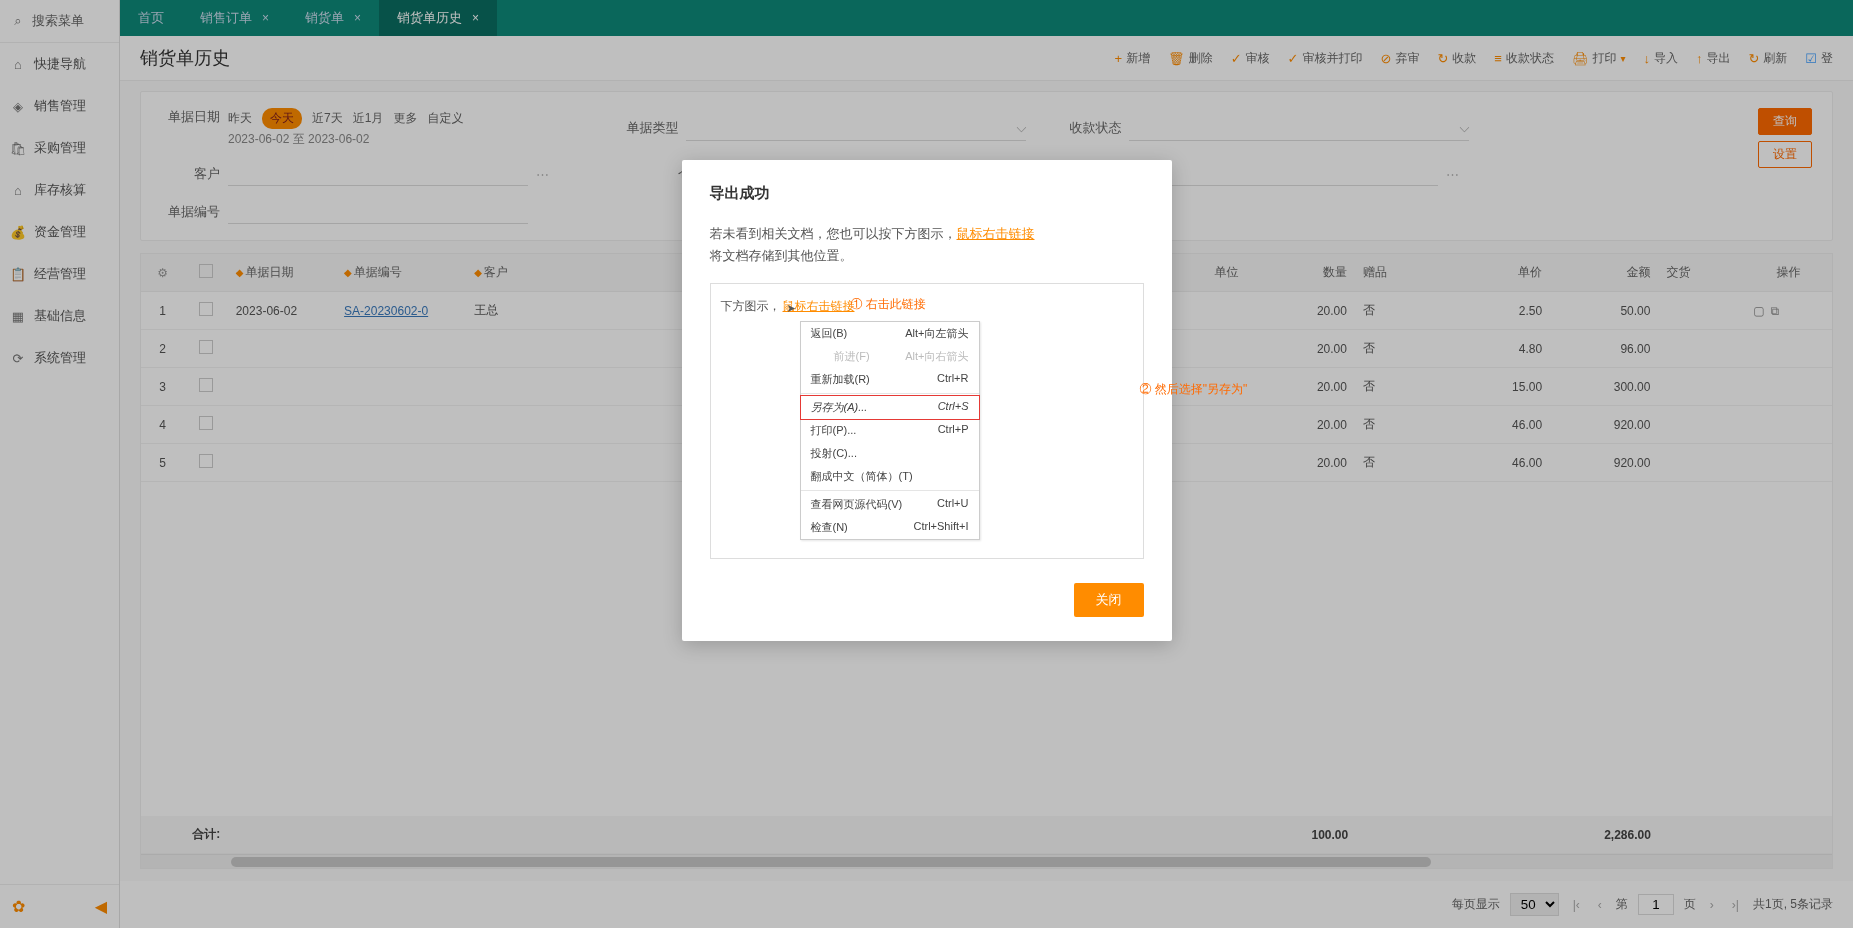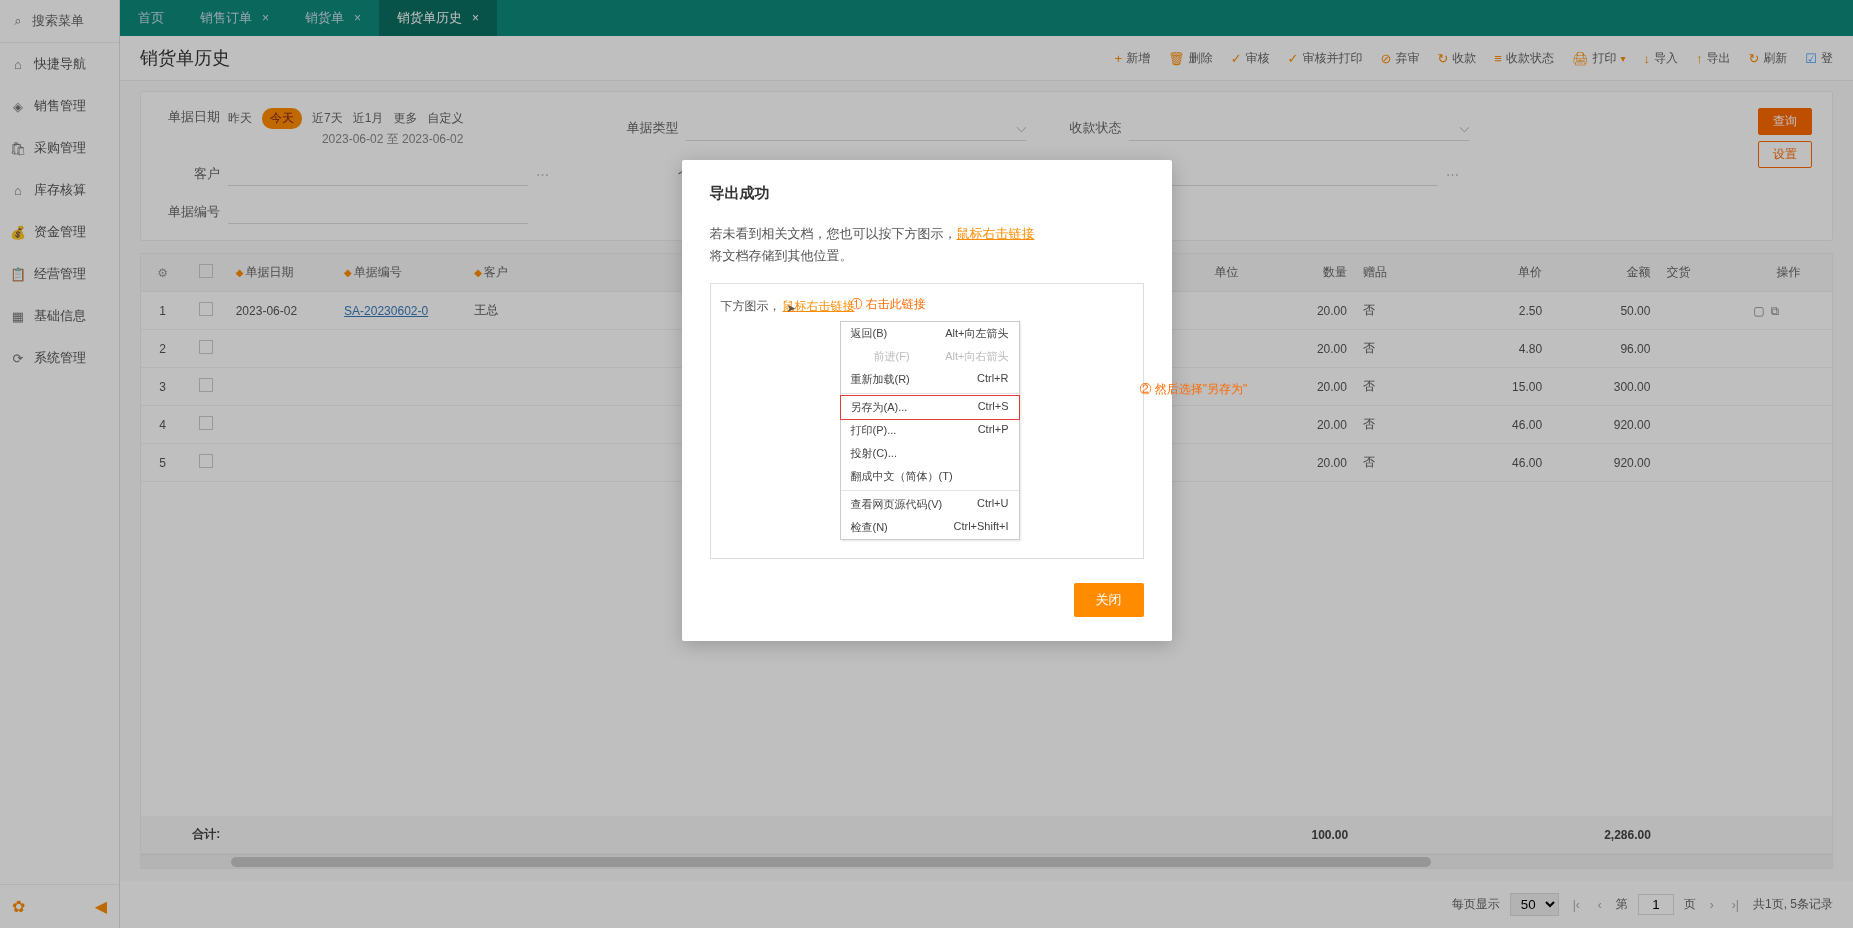--- a/index.html
+++ b/index.html
@@ -33,21 +33,21 @@
     .toolbar-action.blue .act-icon { color: #409eff; }
     
     
     .filter-panel { background: #fff; margin: 10px 20px 0 20px; padding: 16px 24px; border: 1px solid #eee; border-radius: 2px; }
     .filter-row { display: flex; align-items: center; gap: 40px; margin-bottom: 14px; position: relative; }
     .filter-group { display: flex; align-items: center; gap: 8px; }
     .filter-label { color: #666; width: 55px; text-align: right; }
     .date-options { display: flex; align-items: center; gap: 10px; flex-wrap: wrap; }
     .date-opt { color: #666; cursor: pointer; font-size: 12px; }
     .date-opt.active { background: #ff8c00; color: #7f1d1d; padding: 2px 8px; border-radius: 10px; }
-    .date-range { color: #888; font-size: 12px; margin-top: 2px; text-align: right; }
+    .date-range { color: #888; font-size: 12px; margin-top: 2px; }
     .filter-input { border-bottom: 1px solid #ddd; min-width: 300px; height: 24px; background: transparent; border-top: none; border-left: none; border-right: none; outline: none; }
     .filter-dots { color: #aaa; cursor: pointer; letter-spacing: 2px; }
     .select-caret { color: #aaa; margin-left: auto; }
     .right-buttons { position: absolute; right: -4px; top: 0; display: flex; flex-direction: column; gap: 6px; }
     .btn { padding: 4px 14px; border-radius: 2px; cursor: pointer; font-size: 12px; border: 1px solid; text-align: center; }
     .btn-primary { background: #ff6a00; color: #fff; border-color: #ff6a00; }
     .btn-outline { background: #fff; color: #ff6a00; border-color: #ff6a00; }
     
     
     .table-wrap { margin: 12px 20px; background: #fff; border: 1px solid #eee; flex: 1; display: flex; flex-direction: column; overflow: hidden; }
@@ -82,24 +82,24 @@
     .modal-title { font-size: 15px; font-weight: bold; color: #333; margin-bottom: 20px; }
     .modal-text { color: #555; font-size: 13px; line-height: 1.7; margin-bottom: 16px; }
     .modal-link { color: #ff8c00; text-decoration: underline; cursor: pointer; }
     .demo-box { border: 1px solid #ddd; padding: 14px 10px 18px 10px; position: relative; }
     .demo-head { font-size: 12px; color: #555; margin-bottom: 6px; }
     .demo-head .modal-link { margin-left: 2px; }
     .cursor-ptr { position: absolute; left: 76px; top: 18px; font-size: 11px; }
     .tip-right { position: absolute; color: #ff6a00; font-size: 12px; }
     .tip1 { top: 12px; left: 140px; }
     .tip2 { top: 98px; right: -106px; width: 110px; }
-    .ctx-menu { position: relative; margin-left: 119px; width: 180px; border: 1px solid #ccc; background: #fff; box-shadow: 1px 1px 2px rgba(0,0,0,0.1); font-size: 11px; }
+    .ctx-menu { position: relative; margin-left: 79px; width: 180px; border: 1px solid #ccc; background: #fff; box-shadow: 1px 1px 2px rgba(0,0,0,0.1); font-size: 11px; }
     .ctx-item { display: flex; justify-content: space-between; padding: 4px 10px; color: #444; }
     .ctx-item.disabled { color: #bbb; padding-left: 33px; }
-    .ctx-item.highlight { border: 1.5px solid #e53935; margin: -1px; }
+    .ctx-item.highlight { border: 1.5px solid #e53935; margin: -1px; font-style: italic; }
     .ctx-sep { border-top: 1px solid #e5e5e5; margin: 2px 0; }
     .demo-wrap { position: relative; }
     .modal-footer { display: flex; justify-content: flex-end; margin-top: 24px; }
     .btn-close { background: #ff8c00; color: #fff; border: none; padding: 8px 22px; cursor: pointer; border-radius: 2px; font-size: 13px; }
   </style>
 </head>
 <body>
 
 <div class="app">
 

